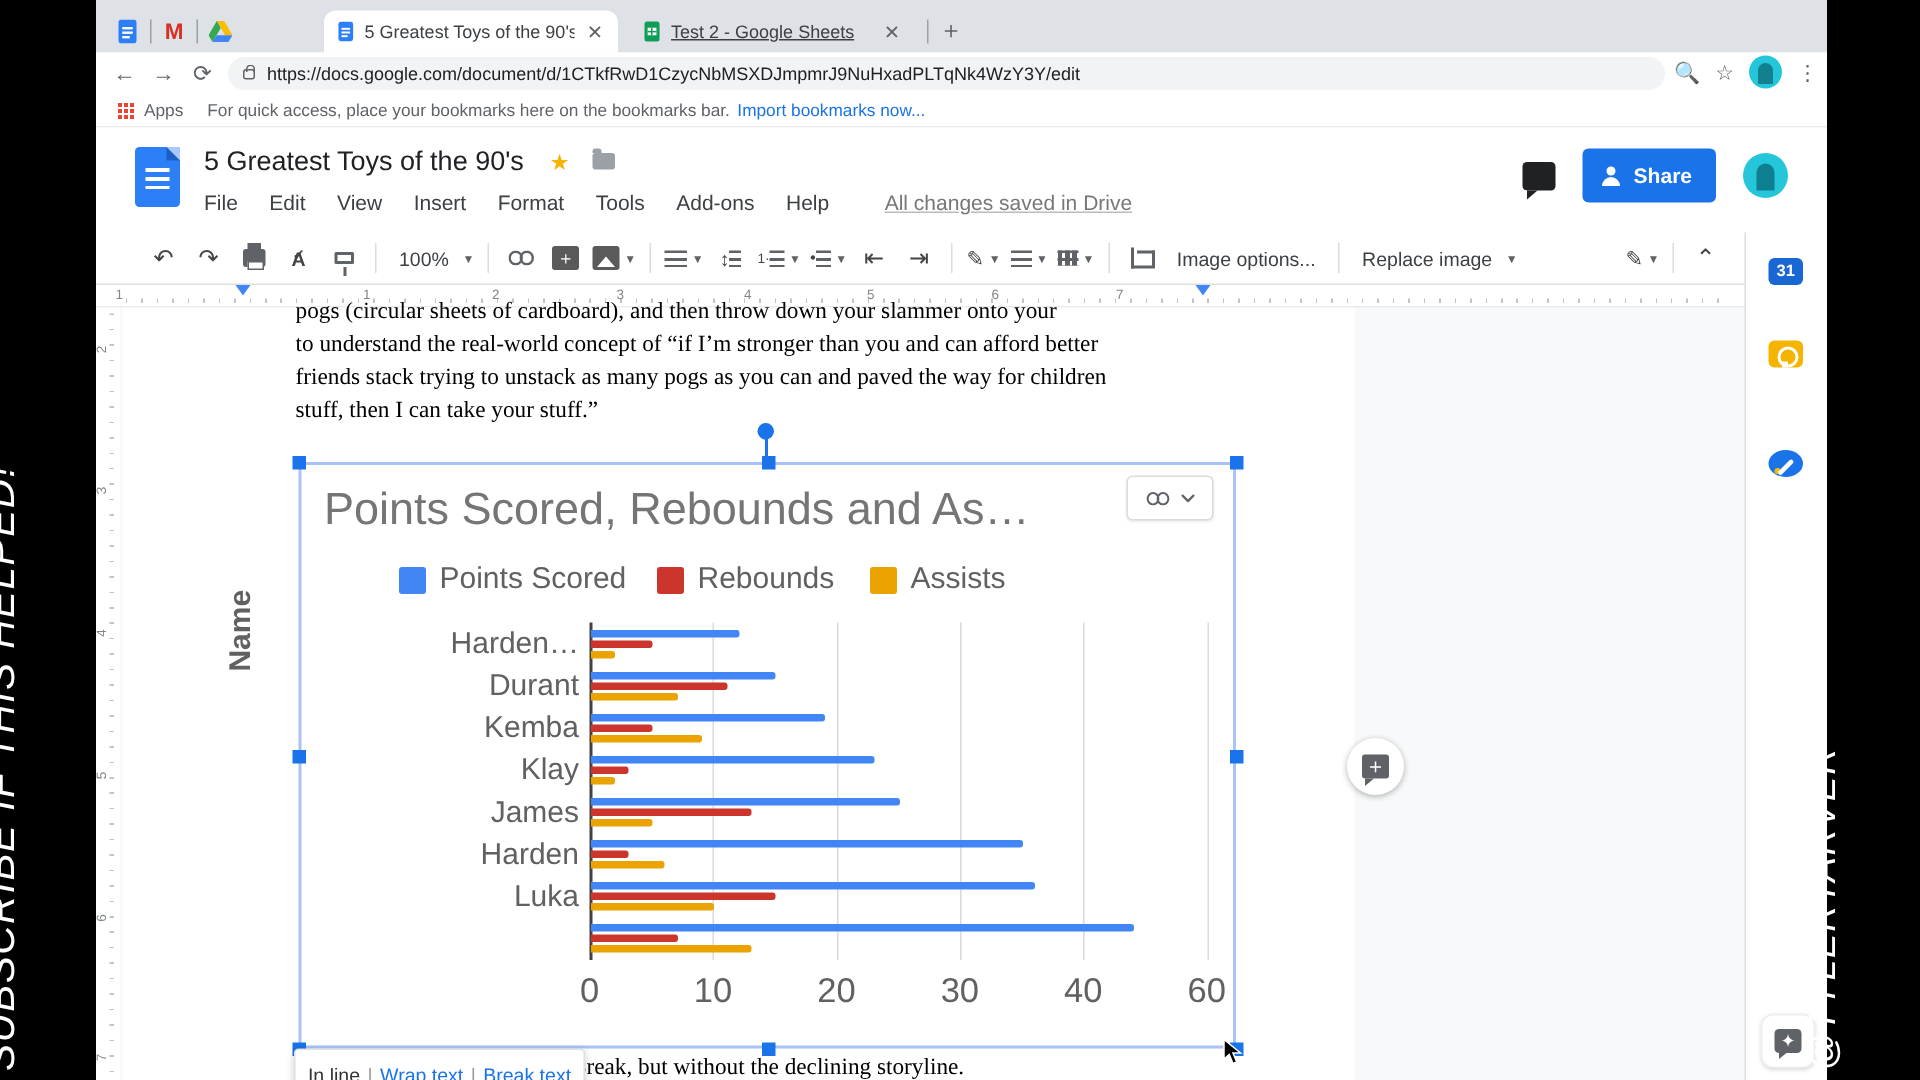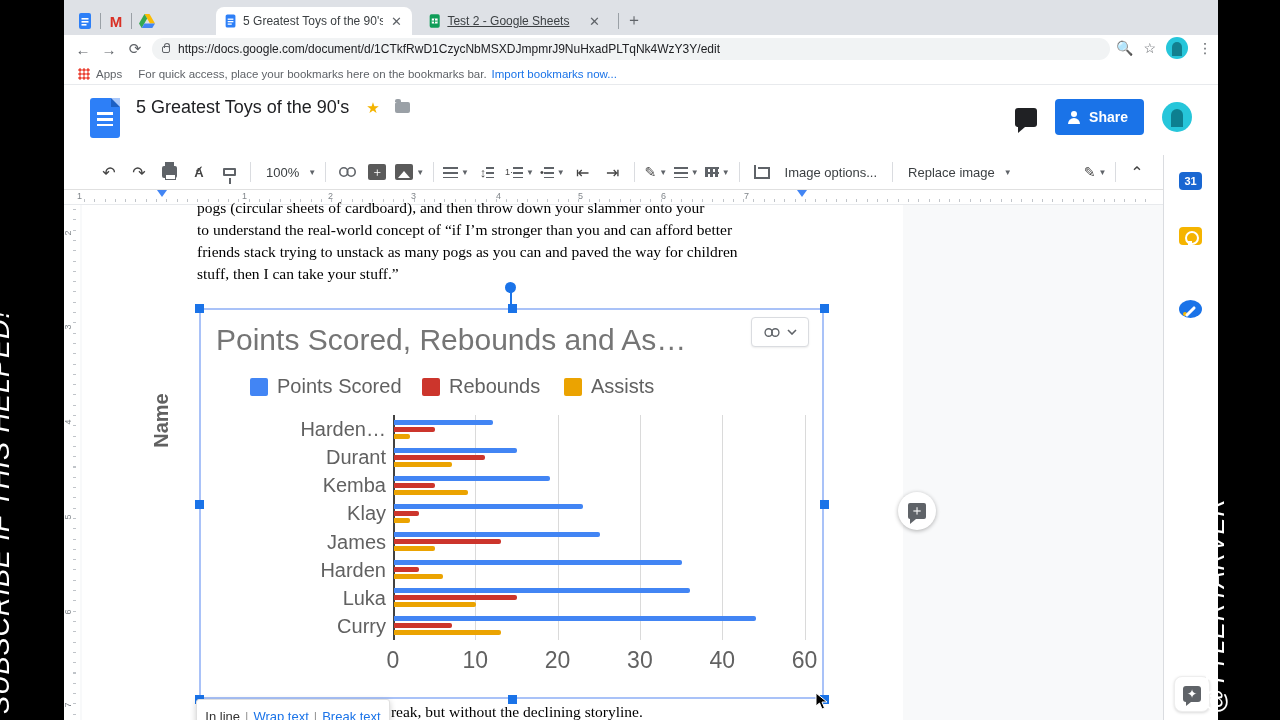--- a/index.html
+++ b/index.html
@@ -119,21 +119,21 @@
           font-size:15.5px; line-height:22px; color:#000; }
   .bottom-line { position:absolute; left:200px; top:498px; font-family:"Liberation Serif", serif;
                  font-size:15.5px; color:#000; white-space:nowrap; }
 
   
   .chart { position:absolute; left:118px; top:104px; width:623px; height:389px; background:#fff; }
   .chart-title { position:absolute; left:16px; top:14px; font-size:30px; color:#757575; white-space:nowrap; }
   .linkbtn { position:absolute; right:14px; top:8px; width:58px; height:30px; background:#fff;
              border:1px solid #dadce0; border-radius:4px; box-shadow:0 1px 2px rgba(0,0,0,.08);
              display:flex; align-items:center; justify-content:center; gap:7px; color:#5f6368; }
-  .legend { position:absolute; left:0; top:66px; width:100%; height:28px; }
+  .legend { position:absolute; left:16px; top:66px; width:100%; height:28px; }
   .legend-item { position:absolute; display:flex; align-items:center; gap:9px; font-size:20px; color:#616161; }
   .swatch { width:18px; height:18px; border-radius:2px; }
   .plot { position:absolute; left:0; top:106px; width:623px; height:225px; }
   .gridline { position:absolute; top:0; height:225px; width:1px; background:#dadada; }
   .axisline { position:absolute; top:0; height:225px; width:2px; background:#424242; }
   .cat-label { position:absolute; left:0; width:186px; text-align:right; font-size:20px; color:#616161; }
   .bar { position:absolute; height:5px; border-radius:0 2px 2px 0; }
   .ylabel { position:absolute; left:-66px; top:100px; font-size:20px; color:#616161; font-weight:bold;
             transform:rotate(-90deg); }
   .xtick { position:absolute; top:338px; font-size:23px; color:#616161; transform:translateX(-50%); }
@@ -274,20 +274,31 @@
     <div class="docs-logo">
       <div class="sheet"></div>
         <div class="fold" style="position:absolute; right:2px; top:2px;"></div>
         <div class="lines"></div>
     </div>
     <div class="doc-title">
       <span>5 Greatest Toys of the 90's</span>
       <span class="title-star">★</span>
       <span class="title-folder"></span>
     </div>
+    <div class="menubar" id="menubar">
+        <span>File</span>
+        <span>Edit</span>
+        <span>View</span>
+        <span>Insert</span>
+        <span>Format</span>
+        <span>Tools</span>
+        <span>Add-ons</span>
+        <span>Help</span>
+        <span class="saved-status">All changes saved in Drive</span>
+      </div>
     <div class="hdr-right">
       <span class="comment-ic"></span>
       <div class="share-btn">
         <span class="person-ic"></span>
         <span>Share</span>
       </div>
       <span class="avatar-lg"></span>
     </div>
   </div>
 
@@ -465,21 +476,20 @@
             <div class="bar" style="left: 194px; top: 124px; width: 106.99px; background: rgb(204, 53, 44);"></div>
             <div class="bar" style="left: 194px; top: 131px; width: 41.15px; background: rgb(235, 163, 1);"></div>
             <div class="cat-label" style="top: 140.625px; line-height: 28.125px;">Harden</div>
             <div class="bar" style="left: 194px; top: 145.125px; width: 288.05px; background: rgb(66, 133, 244);"></div>
             <div class="bar" style="left: 194px; top: 152.125px; width: 24.69px; background: rgb(204, 53, 44);"></div>
             <div class="bar" style="left: 194px; top: 159.125px; width: 49.38px; background: rgb(235, 163, 1);"></div>
             <div class="cat-label" style="top: 168.75px; line-height: 28.125px;">Luka</div>
             <div class="bar" style="left: 194px; top: 173.25px; width: 296.28px; background: rgb(66, 133, 244);"></div>
             <div class="bar" style="left: 194px; top: 180.25px; width: 123.45px; background: rgb(204, 53, 44);"></div>
             <div class="bar" style="left: 194px; top: 187.25px; width: 82.3px; background: rgb(235, 163, 1);"></div>
-            <div class="cat-label" style="top: 196.875px; line-height: 28.125px;">Curry</div>
             <div class="bar" style="left: 194px; top: 201.375px; width: 362.12px; background: rgb(66, 133, 244);"></div>
             <div class="bar" style="left: 194px; top: 208.375px; width: 57.61px; background: rgb(204, 53, 44);"></div>
             <div class="bar" style="left: 194px; top: 215.375px; width: 106.99px; background: rgb(235, 163, 1);"></div>
           </div>
         <div class="ylabel">Name</div>
         <div id="chart-xticks">
             <span class="xtick" style="left: 193px;">0</span>
             <span class="xtick" style="left: 275.3px;">10</span>
             <span class="xtick" style="left: 357.6px;">20</span>
             <span class="xtick" style="left: 439.9px;">30</span>

